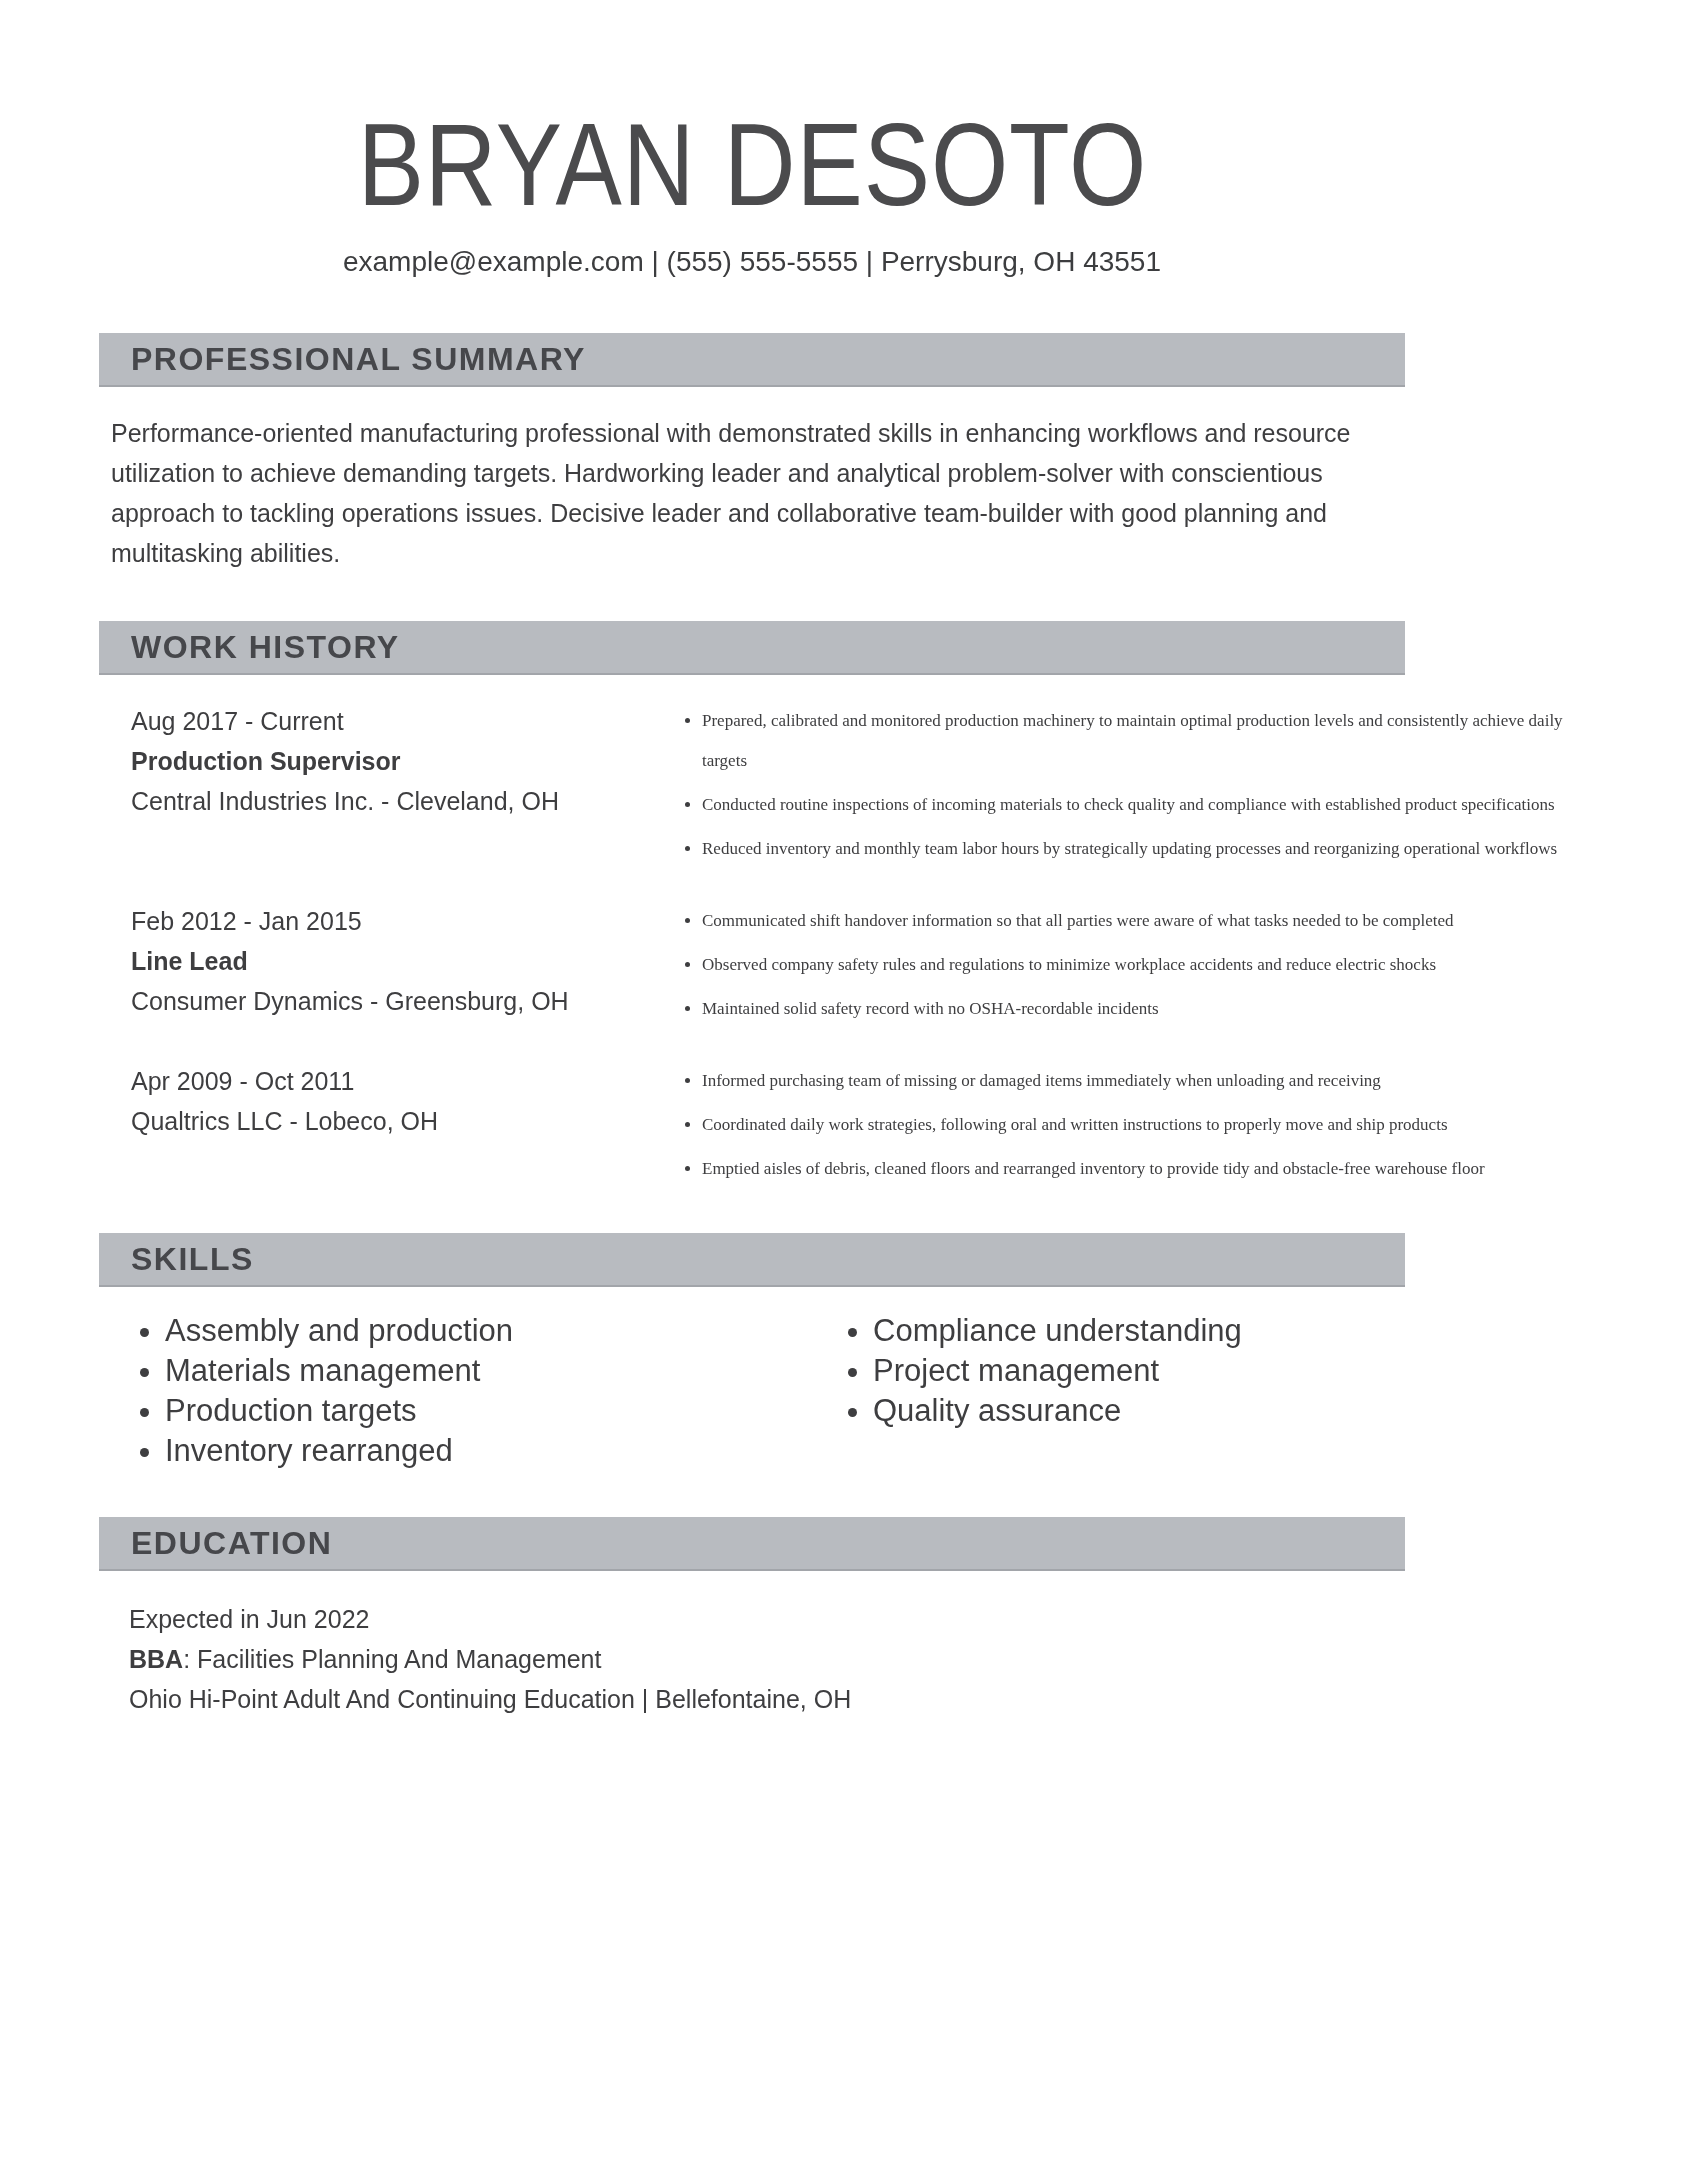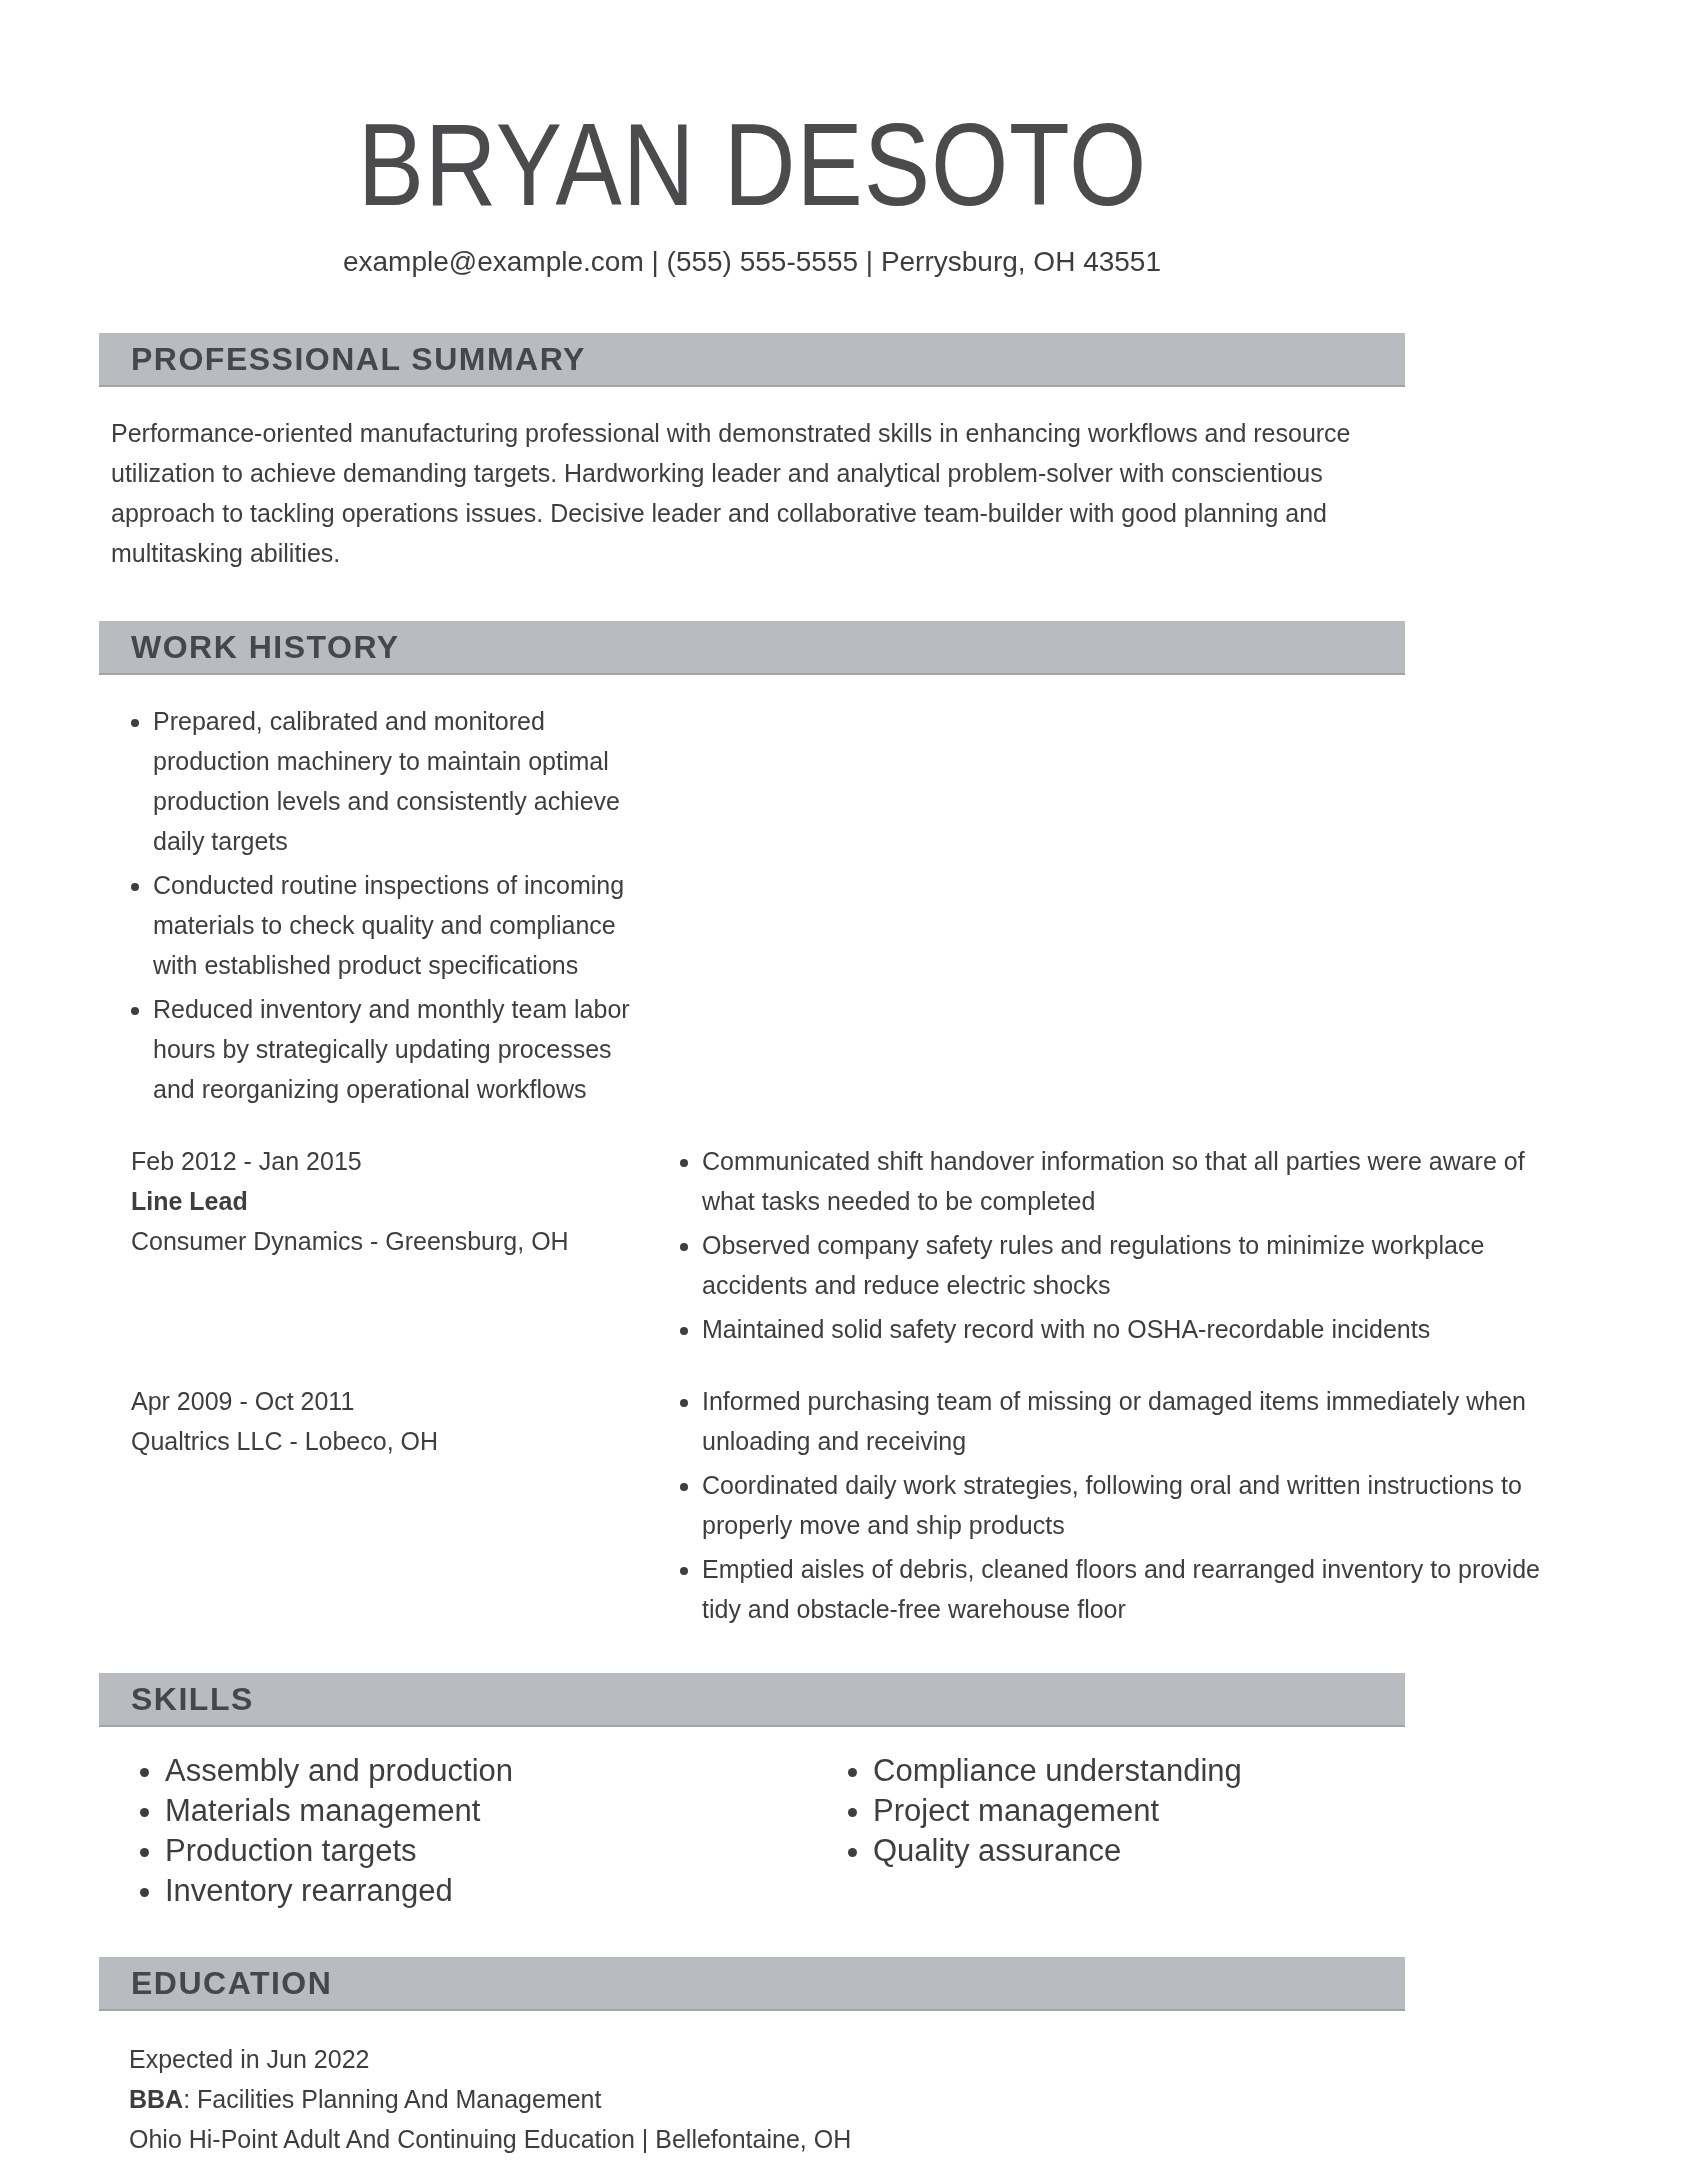--- a/index.html
+++ b/index.html
@@ -70,22 +70,23 @@
     margin-bottom: 28px;
   }
   .job-left { font-size: 25px; line-height: 40px; }
   .job-dates { }
   .job-title { font-weight: 700; }
   .job-company { }
   .job-bullets {
     margin: 0;
     padding: 0 20px 0 22px;
     list-style: disc outside;
-    font-size: 25px;
+    font-size: 17px;
     line-height: 40px;
+    font-family: Liberation Serif, serif;
   }
   .job-bullets li { margin-bottom: 4px; }
 
   
   .skills-cols {
     display: grid;
     grid-template-columns: 708px 1fr;
     margin: 24px 0 0 32px;
   }
   .skills-list {
@@ -114,20 +115,25 @@
   </div>
   <div class="contact">example@example.com | (555) 555-5555 | Perrysburg, OH 43551</div>
 
   <div class="section-bar bar-summary">PROFESSIONAL SUMMARY</div>
   <p class="summary-text">Performance-oriented manufacturing professional with demonstrated skills in enhancing workflows and resource utilization to achieve demanding targets. Hardworking leader and analytical problem-solver with conscientious approach to tackling operations issues. Decisive leader and collaborative team-builder with good planning and multitasking abilities.</p>
 
   <div class="section-bar bar-work">WORK HISTORY</div>
   <div class="jobs">
 
     <div class="job">
+      <div class="job-left">
+        <div class="job-dates">Aug 2017 - Current</div>
+        <div class="job-title">Production Supervisor</div>
+        <div class="job-company">Central Industries Inc. - Cleveland, OH</div>
+      </div>
       <ul class="job-bullets">
         <li>Prepared, calibrated and monitored production machinery to maintain optimal production levels and consistently achieve daily targets</li>
         <li>Conducted routine inspections of incoming materials to check quality and compliance with established product specifications</li>
         <li>Reduced inventory and monthly team labor hours by strategically updating processes and reorganizing operational workflows</li>
       </ul>
     </div>
 
     <div class="job">
       <div class="job-left">
         <div class="job-dates">Feb 2012 - Jan 2015</div>

